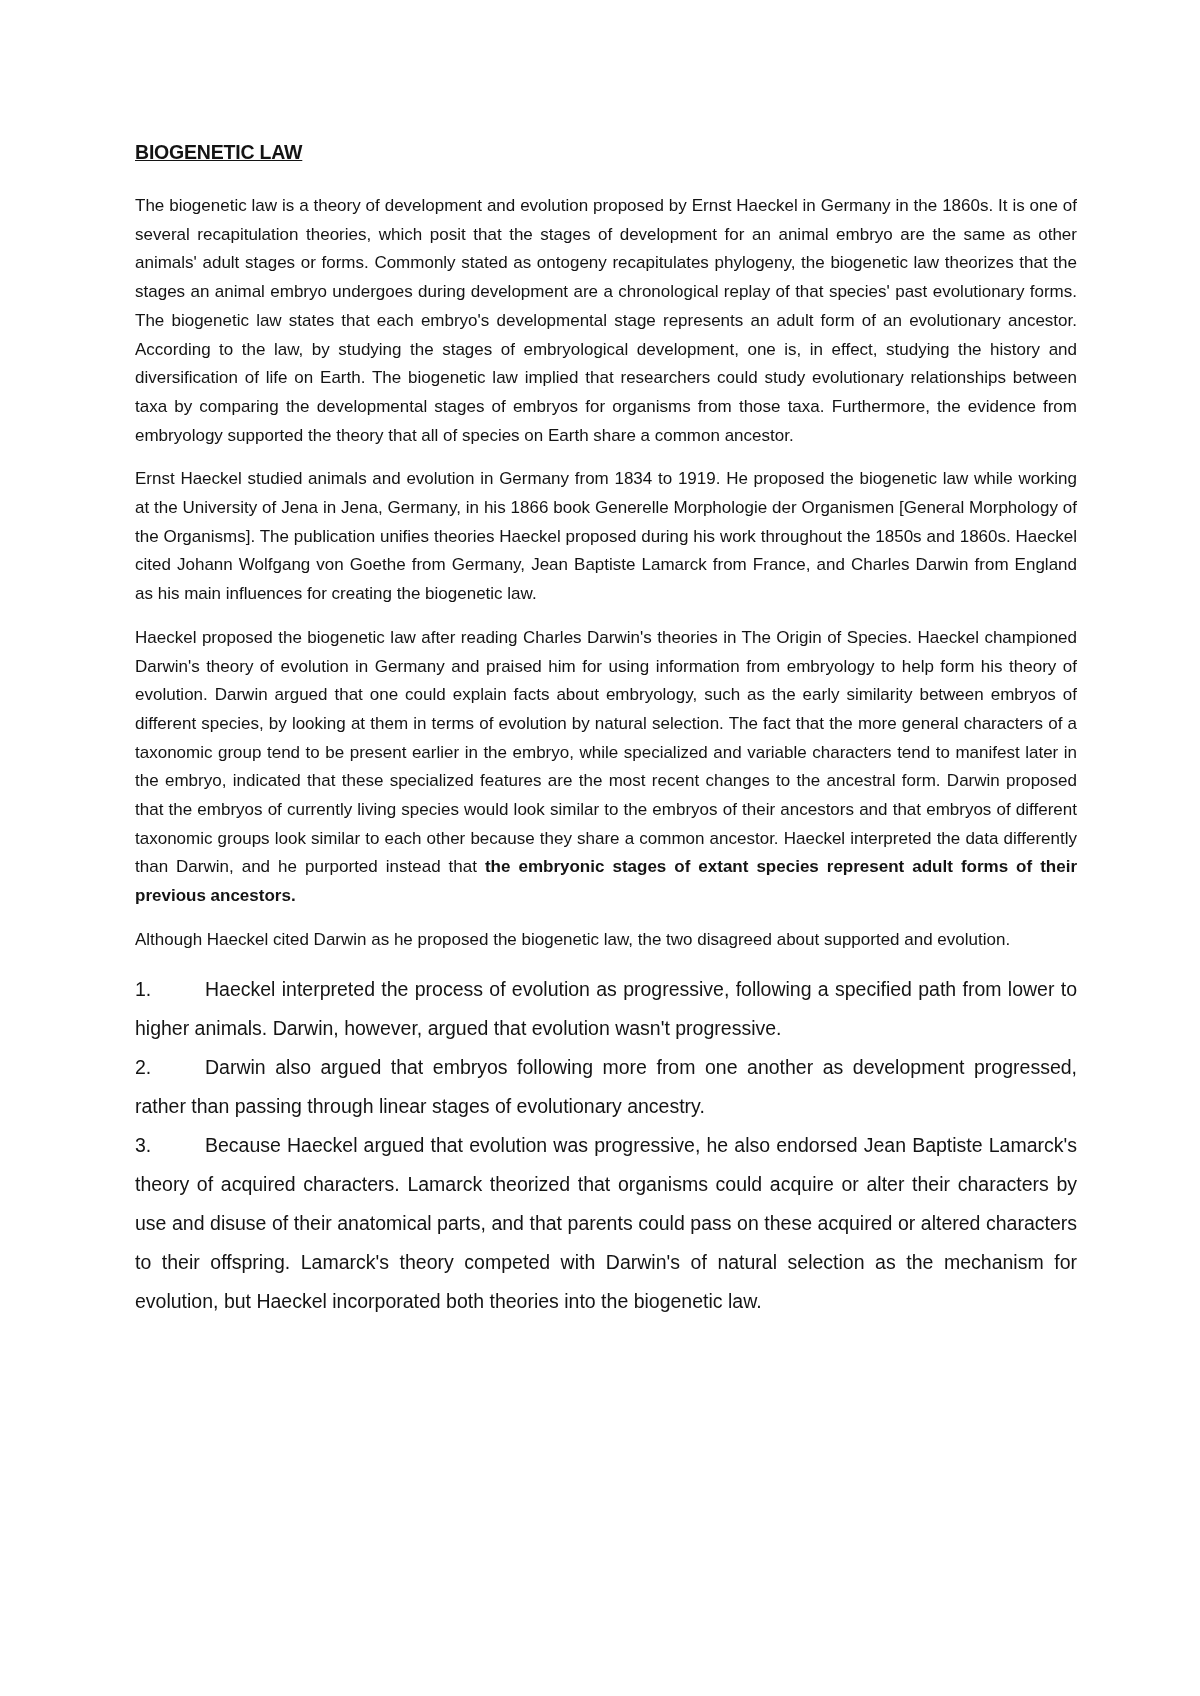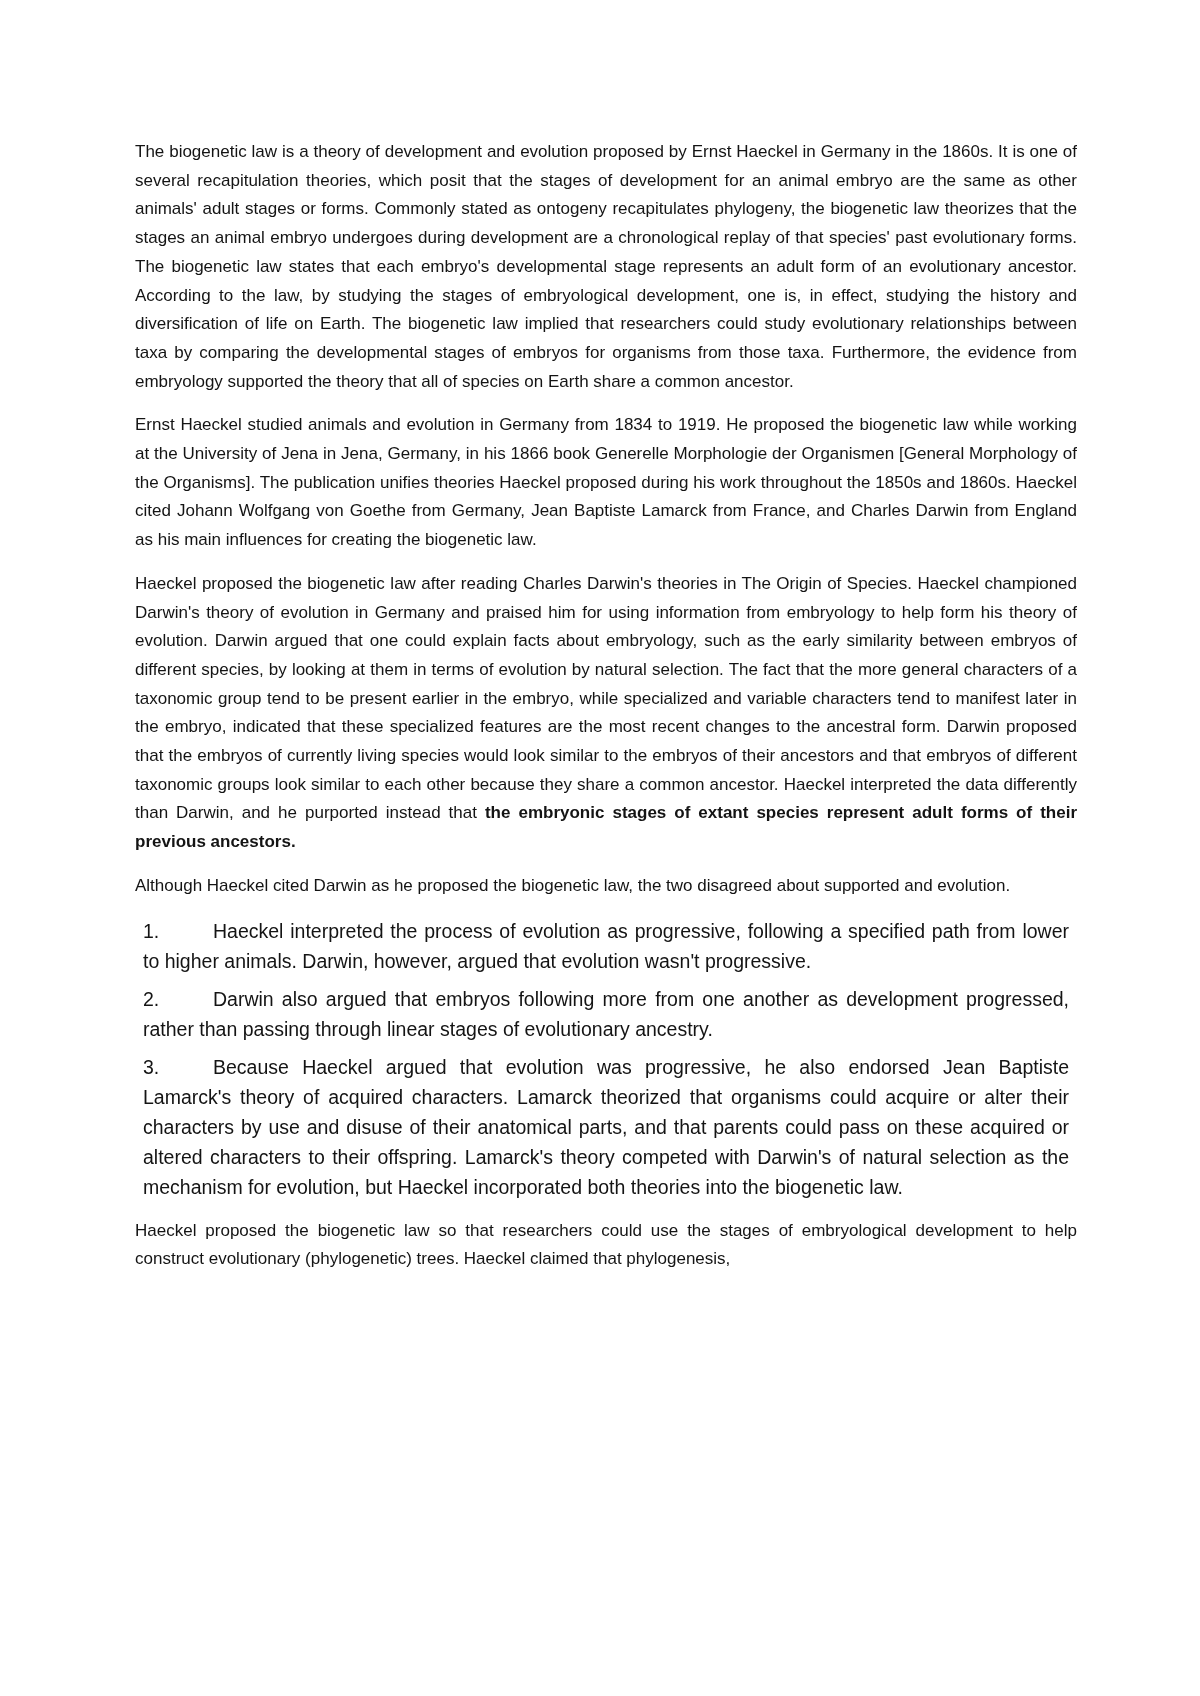--- a/index.html
+++ b/index.html
@@ -38,51 +38,51 @@
     font-size: 17px;
     line-height: 28.7px;
     text-align: justify;
     margin: 0 0 15px 0;
   }
   .numbered-list {
     margin: 0 0 15px 0;
   }
   .list-item {
     font-size: 19.5px;
-    line-height: 30px;
+    line-height: 39px;
     text-align: justify;
-    margin: 8px;
+    margin: 0;
   }
   .num {
     display: inline-block;
     width: 70px;
   }
   strong {
     font-weight: bold;
   }
 </style>
 </head>
 <body>
 
 <div class="page">
   <div class="content">
 
+    <h1 class="doc-title">BIOGENETIC LAW</h1>
 
     <p class="body-par">The biogenetic law is a theory of development and evolution proposed by Ernst Haeckel in Germany in the 1860s. It is one of several recapitulation theories, which posit that the stages of development for an animal embryo are the same as other animals' adult stages or forms. Commonly stated as ontogeny recapitulates phylogeny, the biogenetic law theorizes that the stages an animal embryo undergoes during development are a chronological replay of that species' past evolutionary forms. The biogenetic law states that each embryo's developmental stage represents an adult form of an evolutionary ancestor. According to the law, by studying the stages of embryological development, one is, in effect, studying the history and diversification of life on Earth. The biogenetic law implied that researchers could study evolutionary relationships between taxa by comparing the developmental stages of embryos for organisms from those taxa. Furthermore, the evidence from embryology supported the theory that all of species on Earth share a common ancestor.</p>
 
     <p class="body-par">Ernst Haeckel studied animals and evolution in Germany from 1834 to 1919. He proposed the biogenetic law while working at the University of Jena in Jena, Germany, in his 1866 book Generelle Morphologie der Organismen [General Morphology of the Organisms]. The publication unifies theories Haeckel proposed during his work throughout the 1850s and 1860s. Haeckel cited Johann Wolfgang von Goethe from Germany, Jean Baptiste Lamarck from France, and Charles Darwin from England as his main influences for creating the biogenetic law.</p>
 
     <p class="body-par"><span>Haeckel proposed the biogenetic law after reading Charles Darwin's theories in The Origin of Species. Haeckel championed Darwin's theory of evolution in Germany and praised him for using information from embryology to help form his theory of evolution. Darwin argued that one could explain facts about embryology, such as the early similarity between embryos of different species, by looking at them in terms of evolution by natural selection. The fact that the more general characters of a taxonomic group tend to be present earlier in the embryo, while specialized and variable characters tend to manifest later in the embryo, indicated that these specialized features are the most recent changes to the ancestral form. Darwin proposed that the embryos of currently living species would look similar to the embryos of their ancestors and that embryos of different taxonomic groups look similar to each other because they share a common ancestor. Haeckel interpreted the data differently than Darwin, and he purported instead that </span><strong>the embryonic stages of extant species represent adult forms of their previous ancestors.</strong></p>
 
     <p class="body-par">Although Haeckel cited Darwin as he proposed the biogenetic law, the two disagreed about supported and evolution.</p>
 
     <div class="numbered-list">
       <p class="list-item"><span class="num">1.</span><span>Haeckel interpreted the process of evolution as progressive, following a specified path from lower to higher animals. Darwin, however, argued that evolution wasn't progressive.</span></p>
 
       <p class="list-item"><span class="num">2.</span><span>Darwin also argued that embryos following more from one another as development progressed, rather than passing through linear stages of evolutionary ancestry.</span></p>
 
       <p class="list-item"><span class="num">3.</span><span>Because Haeckel argued that evolution was progressive, he also endorsed Jean Baptiste Lamarck's theory of acquired characters. Lamarck theorized that organisms could acquire or alter their characters by use and disuse of their anatomical parts, and that parents could pass on these acquired or altered characters to their offspring. Lamarck's theory competed with Darwin's of natural selection as the mechanism for evolution, but Haeckel incorporated both theories into the biogenetic law.</span></p>
     </div>
 
-    <p class="body-par">Haeckel proposed the biogenetic law so that researchers could use the stages of embryological development to help construct evolutionary (phylogenetic) trees. Haeckel claimed that phylogenesis,</p>
 
   </div>
 </div>
 
 </body></html>

